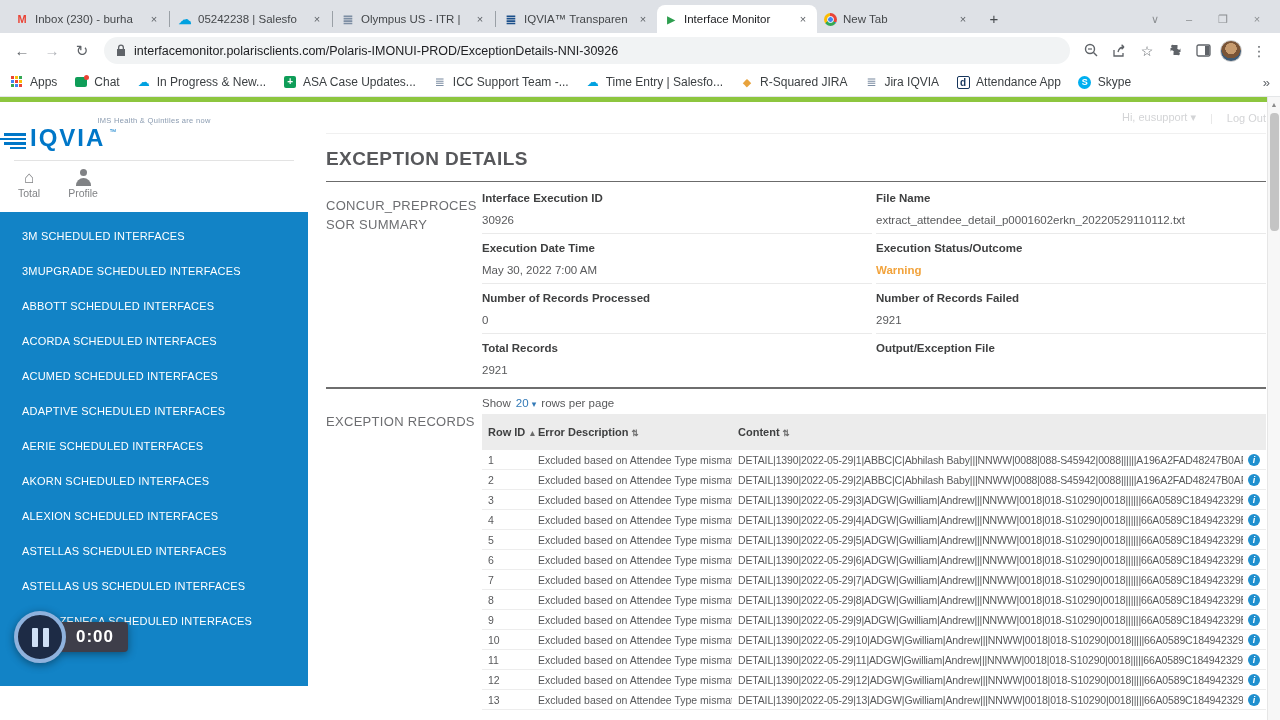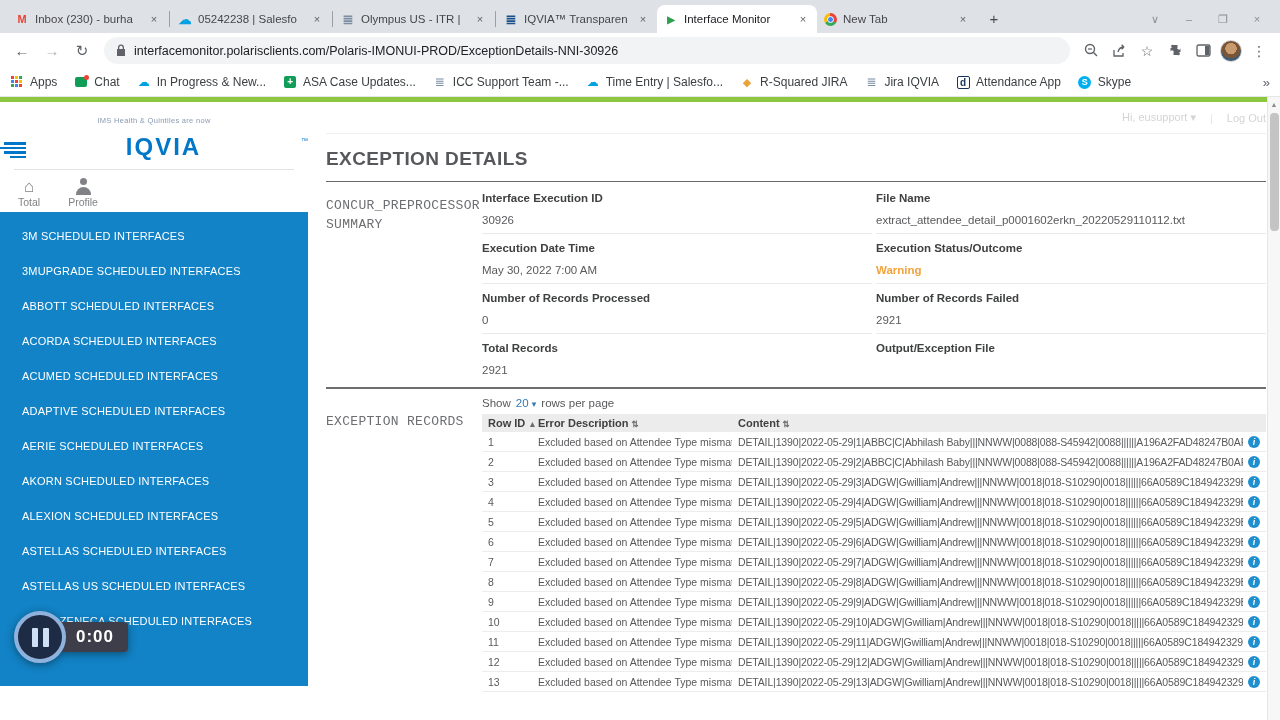--- a/index.html
+++ b/index.html
@@ -48,21 +48,21 @@
   .bm-overflow { margin-left:auto; color:#5f6368; font-size:13px; }
 
   
   .page { position:relative; height:644px; overflow:hidden; background:#fff; }
   .greenstrip { height:5px; background:#8dc63f; width:100%; }
   .pagebody { display:flex; height:584px; }
 
   .sidebar { width:308px; flex:none; display:flex; flex-direction:column; }
   .sb-white { height:110px; background:#fff; text-align:center; position:relative; }
   .tagline { font-size:7.5px; color:#8a9bb0; letter-spacing:.3px; margin-top:14px; }
-  .brandrow { display:flex; align-items:flex-start; justify-content:space-between; gap:4px; margin-top:10px; }
+  .brandrow { display:flex; align-items:flex-start; justify-content:flex-start; gap:4px; margin-top:1px; }
   .brandbars { display:flex; flex-direction:column; gap:2px; align-items:flex-end; margin-top:7px; }
   .brandbars i { display:block; height:2.5px; background:#0077c8; }
   .brandbars i:nth-child(1){width:22px}.brandbars i:nth-child(2){width:26px}.brandbars i:nth-child(3){width:22px}.brandbars i:nth-child(4){width:16px}
   .brandname { font-size:24px; font-weight:700; color:#0077c8; letter-spacing:2px; line-height:1; }
   .brandtm { font-size:7px; color:#0077c8; margin-top:2px; }
   .sb-divider { border-top:1px solid #e3e3e3; margin:10px 14px 0; }
   .sb-navrow { display:flex; gap:28px; padding:8px 0 0 18px; }
   .sb-navitem { display:flex; flex-direction:column; align-items:center; gap:1px; color:#808285; font-size:10.5px; }
   .homeglyph { font-size:17px; line-height:17px; color:#808285; }
   .personglyph { width:14px; height:17px; position:relative; }
@@ -70,35 +70,35 @@
   .personglyph::after { content:""; position:absolute; bottom:0; left:0; width:15px; height:8px; border-radius:8px 8px 0 0; background:#808285; }
   .sb-blue { flex:1; background:#1283c6; padding-top:6px; }
   .sb-item { height:35px; display:flex; align-items:center; padding-left:22px; color:#fff; font-size:11px; letter-spacing:.2px; }
 
   .main { flex:1; min-width:0; padding:0 14px 0 18px; position:relative; }
   .m-top { height:32px; display:flex; align-items:center; justify-content:flex-end; gap:14px; font-size:11px; color:#d3d4d6; border-bottom:1px solid #f0f0f0; }
   .m-top .sep { color:#e6e6e6; }
   .page-title { margin-top:14px; font-size:19px; font-weight:700; color:#57585b; letter-spacing:.4px; }
   .h-rule { border-top:1px solid #6b6b6b; margin-top:11px; }
   .sec { display:flex; }
-  .sec-label { width:156px; flex:none; font-size:13px; color:#6d6e71; letter-spacing:.3px; word-break:break-all; line-height:1.45; padding-top:15px;font-family:Liberation Mono, monospace; }
+  .sec-label { width:156px; flex:none; font-size:13px; color:#6d6e71; letter-spacing:.3px; word-break:break-all; line-height:1.45; padding-top:15px; }
   .fields { flex:1; display:grid; grid-template-columns:1fr 1fr; column-gap:4px; padding-top:2px; }
   .field { padding:8px 0 6px; border-bottom:1px solid #eaeaea; min-height:38px; }
   .field.nob { border-bottom:none; }
   .f-lbl { font-size:11.5px; font-weight:700; color:#3f4041; }
   .f-val { font-size:11.5px; color:#58595b; margin-top:10px; min-height:13px; }
   .f-val.warn { color:#f2a33c; font-weight:700; }
   .dark-rule { border-top:2px solid #6e6e6e; margin:4px 0 0; }
   .sec-label.records { padding-top:24px; }
   .tablewrap { flex:1; min-width:0; padding-top:8px; }
   .showrow { font-size:11.5px; color:#58595b; margin-bottom:5px; display:flex; align-items:center; gap:5px; }
   .showrow .pgsize { color:#337ab7; }
   .showrow .chev { color:#337ab7; font-size:9px; }
   table.xrec { width:100%; border-collapse:collapse; table-layout:fixed; }
-  table.xrec th { background:#ececec; font-size:11px; font-weight:700; color:#3f4041; text-align:left; padding:3px 6px; white-space:nowrap; }
+  table.xrec th { background:#ececec; font-size:11px; font-weight:700; color:#3f4041; text-align:left; padding:12px 6px; white-space:nowrap; }
   table.xrec th .sort { font-size:8.5px; color:#6b6b6b; }
   table.xrec td { font-size:10.5px; color:#58595b; padding:4px 6px 3px; border-bottom:1px solid #ededed; white-space:nowrap; overflow:hidden; }
   .col-id { width:50px; } .col-err { width:200px; }
   .c-content { display:flex; align-items:center; }
   .ctext { overflow:hidden; white-space:nowrap; letter-spacing:-0.15px; flex:0 1 auto; }
   .info { display:inline-block; width:12px; height:12px; border-radius:50%; background:#1f8fce; color:#fff; font-size:9px; line-height:12px; text-align:center; font-style:italic; font-weight:700; margin-left:5px; flex:none; }
 
   .pg-scrollbar { position:absolute; right:0; top:0; width:13px; height:100%; background:#f7f7f7; border-left:1px solid #e6e6e6; }
   .pg-scroll-up { display:block; text-align:center; font-size:7px; color:#8a8a8a; padding-top:4px; }
   .pg-thumb { position:absolute; top:16px; left:2px; width:9px; height:118px; background:#c4c4c4; border-radius:4px; }

